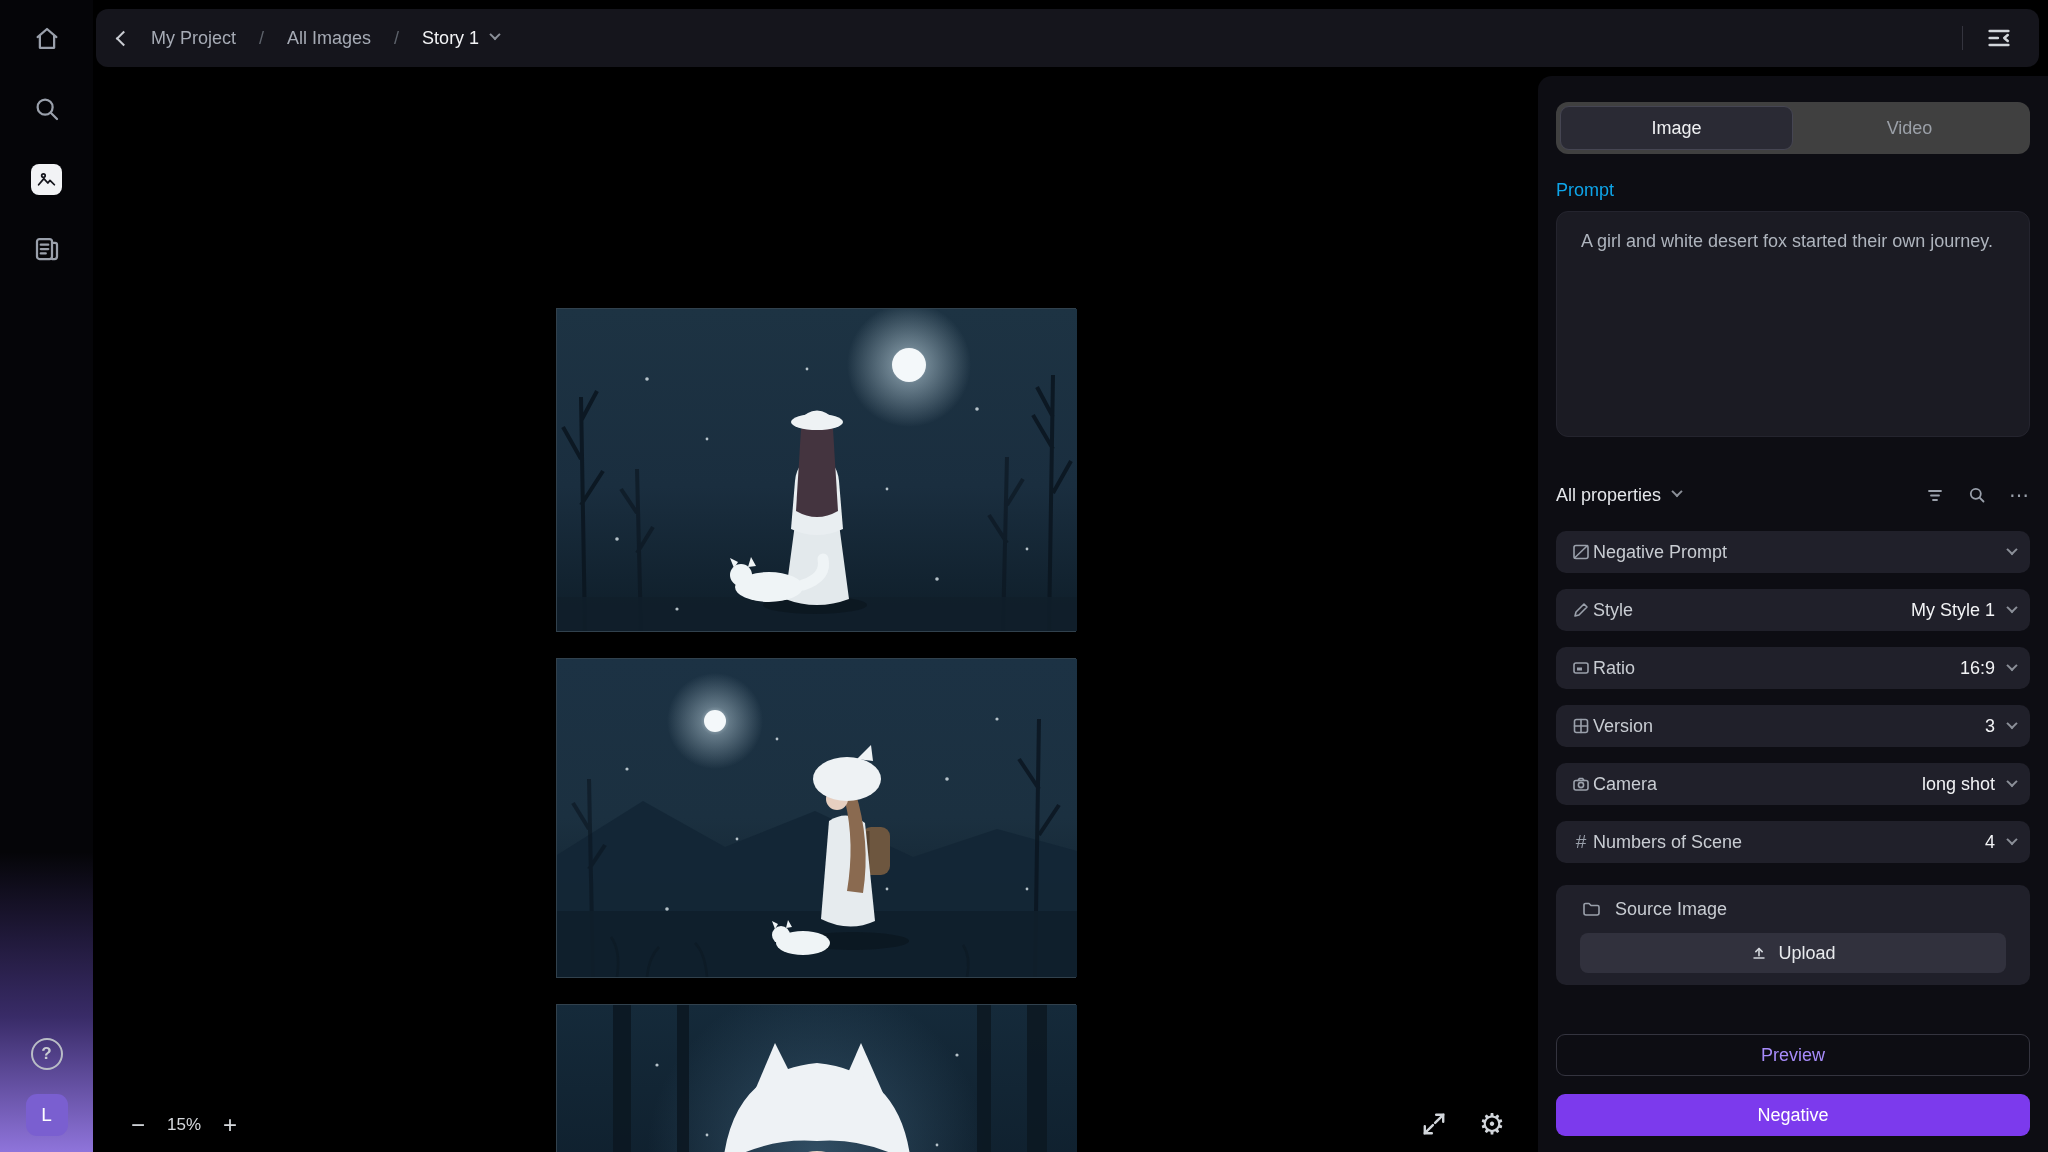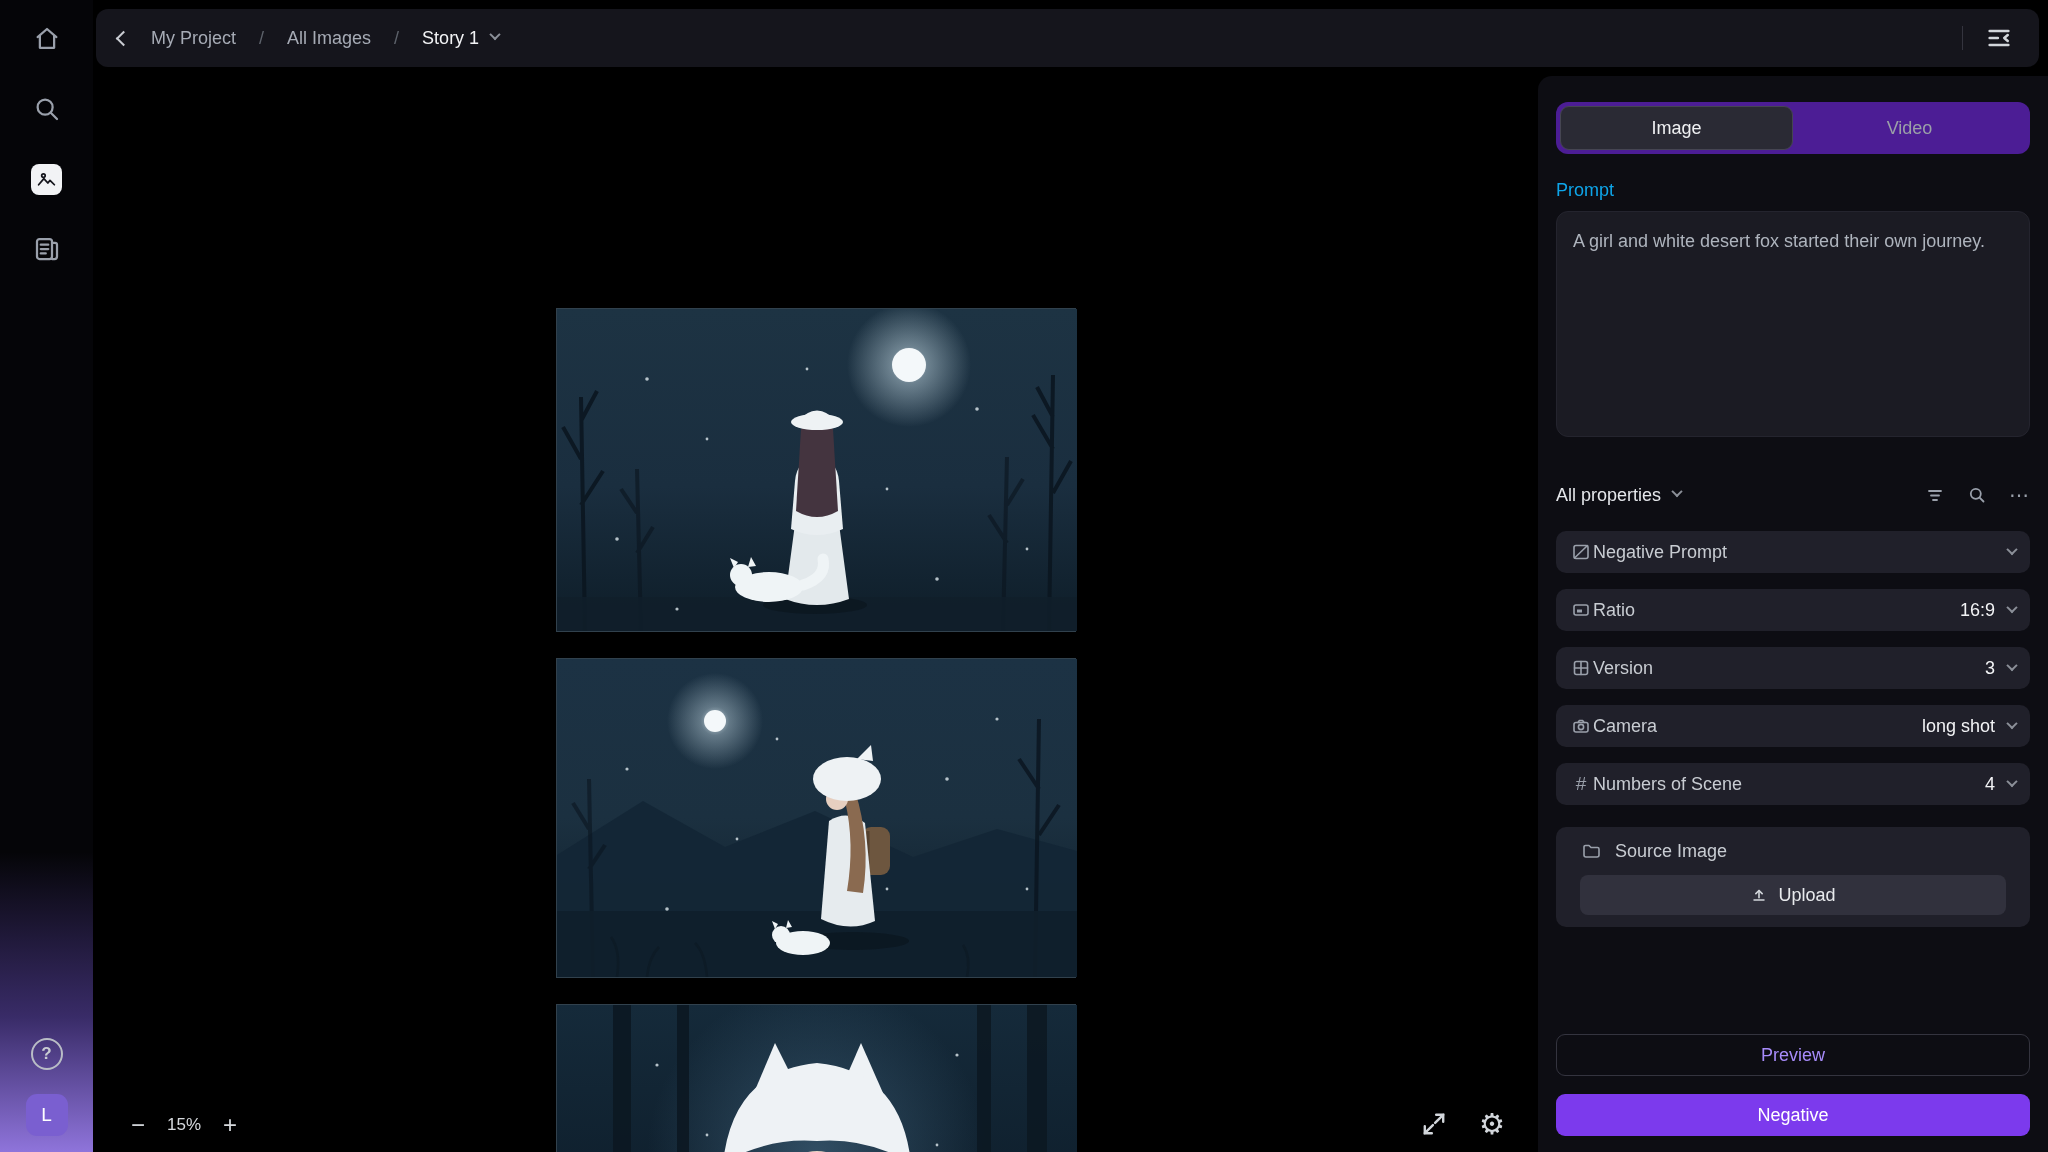--- a/index.html
+++ b/index.html
@@ -44,26 +44,26 @@
   .zoom-btn { background:none; border:none; color:#d7dade; font-size:24px; width:30px; height:30px; cursor:pointer; line-height:1; }
   .zoom-level { color:#d7dade; font-size:17px; }
   .canvas-actions { position:absolute; right:28px; bottom:10px; display:flex; align-items:center; gap:22px; z-index:15; }
   .ca-icon { cursor:pointer; display:flex; align-items:center; justify-content:center; width:36px; height:36px; }
   .ca-icon svg { stroke:#d2d6db; fill:none; stroke-width:2.2; stroke-linecap:round; }
   .gear-glyph { font-size:29px; color:#d2d6db; }
 
   
   .panel { position:absolute; right:0; top:76px; bottom:0; width:510px; background:#0d0d13;
            border-top-left-radius:14px; padding:0 18px; display:flex; flex-direction:column; z-index:25; }
-  .tabs { margin-top:26px; height:52px; background:#4c1d95; border-radius:12px; padding:4px; display:flex; }
+  .tabs { margin-top:26px; height:52px; background:#404040; border-radius:12px; padding:4px; display:flex; }
   .tab { flex:1; display:flex; align-items:center; justify-content:center; font-size:18px; color:#9ba0a8;
          border-radius:9px; cursor:pointer; border:1px solid transparent; }
   .tab.active { background:#2a2a34; border-color:#454552; color:#f0f1f3; }
   .prompt-label { margin-top:26px; font-size:18px; color:#0ea5e9; }
-  .prompt-box { margin-top:10px; height:226px; background:#1b1b23; border:1px solid #24242e; border-radius:12px; padding:16px 16px; }
+  .prompt-box { margin-top:10px; height:226px; background:#1b1b23; border:1px solid #24242e; border-radius:12px; padding:16px 24px; }
   .prompt-box textarea { width:100%; height:100%; background:transparent; border:none; outline:none; resize:none;
                          color:#aeb4bd; font-size:18px; line-height:1.45; font-family:"Liberation Sans", sans-serif; }
   .props-head { margin-top:46px; height:24px; display:flex; align-items:center; }
   .ph-label { font-size:18px; color:#e5e7eb; display:flex; align-items:center; cursor:pointer; }
   .ph-label .chev { margin-left:12px; margin-top:-4px; }
   .ph-icons { margin-left:auto; display:flex; align-items:center; gap:22px; }
   .ph-icons .icon { cursor:pointer; display:flex; align-items:center; }
   .ph-icons svg { stroke:#9aa0ab; fill:none; stroke-width:1.8; stroke-linecap:round; }
   .more-glyph { color:#9aa0ab; font-size:20px; letter-spacing:1px; }
   .rows { margin-top:24px; display:flex; flex-direction:column; gap:16px; }
@@ -360,20 +360,30 @@
           <svg width="20" height="20" viewBox="0 0 20 20">
               <rect x="3" y="3.5" width="14" height="13" rx="2"></rect>
               <line x1="3.5" y1="16" x2="16.5" y2="3.5"></line>
             </svg>
         </span>
         <span class="row-label">Negative Prompt</span>
         <span class="row-value"></span>
         <span class="chev"></span>
       </div>
 
+      <div class="prop-row">
+        <span class="row-icon">
+          <svg width="20" height="20" viewBox="0 0 20 20">
+              <path d="M4 16l1-4 8-8 3 3-8 8-4 1z"></path>
+            </svg>
+        </span>
+        <span class="row-label">Style</span>
+        <span class="row-value">My Style 1</span>
+        <span class="chev"></span>
+      </div>
 
       <div class="prop-row">
         <span class="row-icon">
           <svg width="20" height="20" viewBox="0 0 20 20">
               <rect x="3" y="5" width="14" height="10" rx="2"></rect>
               <rect x="6" y="9.5" width="5" height="3" fill="#9aa0ab" stroke="none"></rect>
             </svg>
         </span>
         <span class="row-label">Ratio</span>
         <span class="row-value">16:9</span>

